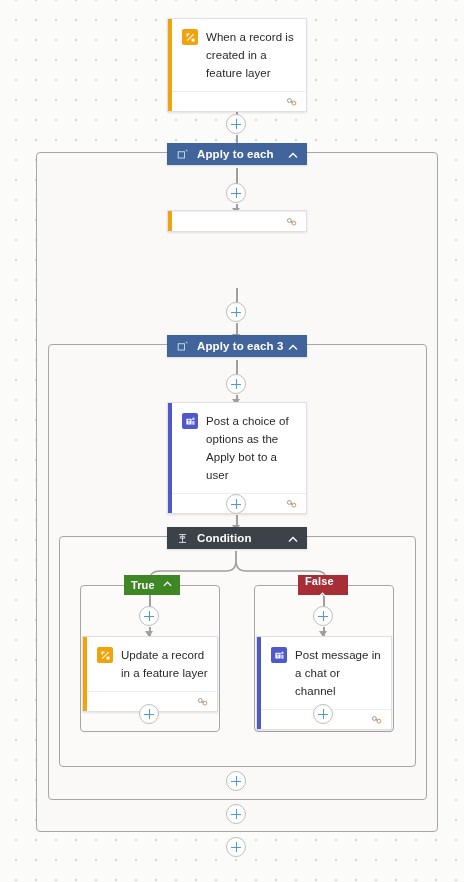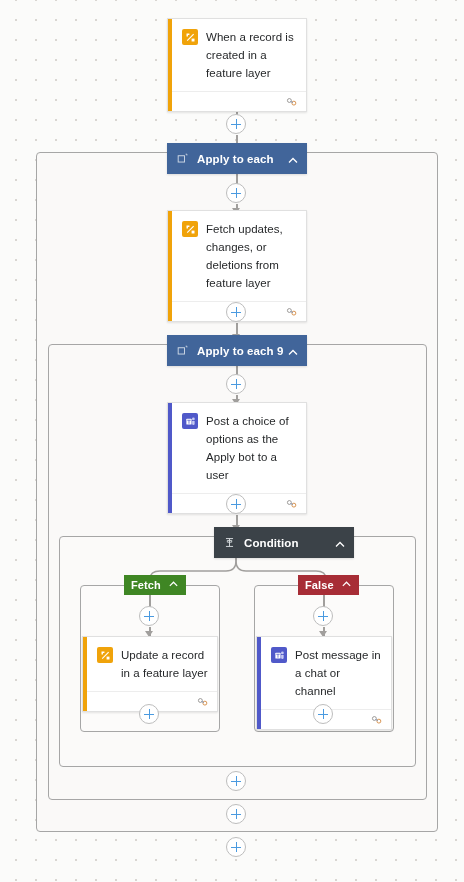--- a/index.html
+++ b/index.html
@@ -127,21 +127,21 @@
     justify-content: flex-end;
     padding-right: 8px;
   }
   .plugicon { display: block; }
 
   
   .hdr {
     position: absolute;
     display: flex;
     align-items: center;
-    height: 31px;
+    height: 22px;
     box-sizing: border-box;
     padding: 0 8px 0 9px;
     cursor: pointer;
     box-shadow: 0 1px 2px rgba(0,0,0,0.12);
   }
   .hdr .hicon {
     width: 13px; height: 13px;
     flex: 0 0 auto;
     display: flex; align-items: center; justify-content: center;
     margin-right: 8px;
@@ -169,21 +169,21 @@
     cursor: pointer;
   }
   .branchlabel .bl {
     font-size: 11px;
     font-weight: bold;
     color: #ffffff;
     margin-right: 7px;
     letter-spacing: 0.1px;
   }
   .branchlabel.true { background: #3f8624; }
-  .branchlabel.false { background: #a72d36; }
+  .branchlabel.false { background: #a72d36; flex-direction: column; }
 </style>
 </head>
 <body>
 
 <div id="canvas">
 
   <div class="scope lvl1" style="left:36px; top:152px; width:402px; height:680px;"></div>
 
   <div class="scope lvl2" style="left:48px; top:344px; width:379px; height:456px;"></div>
 
@@ -271,49 +271,39 @@
       <svg width="12" height="12" viewBox="0 0 12 12">
           <path d="M2 7.5 L6 3.5 L10 7.5" fill="none" stroke="#ffffff" stroke-width="1.3"></path>
         </svg>
     </span>
   </div>
 
   <div class="plus" style="left:226px; top:183px;"></div>
 
   <div class="card" style="left:167px; top:210px;">
     <div class="accent" style="background:#f0a30a;"></div>
-    <div class="cbody">
-      <span class="cicon" style="background:#f0a30a;">
-        <svg width="11" height="11" viewBox="0 0 16 16" aria-hidden="true">
-          <path d="M2.2 2.2h4.2v2.1H4.3v2.1H2.2z" fill="#ffffff"></path>
-          <path d="M9.6 9.6h4.2v4.2H9.6z" fill="#ffffff"></path>
-          <path d="M3.2 12.6 L12.6 3.2" stroke="#ffffff" stroke-width="1.6" fill="none"></path>
-        </svg>
-      </span>
-      <span class="ctitle">Fetch updates, changes, or deletions from feature layer</span>
-    </div>
     <div class="cfoot">
       <svg class="plugicon" width="12" height="10" viewBox="0 0 16 12">
         <circle cx="4.5" cy="4" r="2.6" fill="none" stroke="#8a8886" stroke-width="1.1"></circle>
         <circle cx="10.5" cy="7.5" r="2.6" fill="none" stroke="#d08030" stroke-width="1.1"></circle>
         <path d="M6.2 5.4 L9 6.6" stroke="#5b7fb5" stroke-width="1.1"></path>
       </svg>
     </div>
   </div>
 
   <div class="plus" style="left:226px; top:302px;"></div>
 
   <div class="hdr foreach" style="left:167px; top:335px; width:140px;">
     <span class="hicon">
       <svg width="11" height="11" viewBox="0 0 14 14" aria-hidden="true">
         <rect x="1.5" y="3.5" width="8" height="8" fill="none" stroke="#cfd9e6" stroke-width="1.2"></rect>
         <path d="M11 1.5 h1.6 v1.6" fill="none" stroke="#cfd9e6" stroke-width="1.2"></path>
       </svg>
     </span>
-    <span class="htitle">Apply to each 9</span>
+    <span class="htitle">Apply to each 3</span>
     <span class="chev">
       <svg width="12" height="12" viewBox="0 0 12 12">
           <path d="M2 7.5 L6 3.5 L10 7.5" fill="none" stroke="#ffffff" stroke-width="1.3"></path>
         </svg>
     </span>
   </div>
 
   <div class="plus" style="left:226px; top:374px;"></div>
 
   <div class="card" style="left:167px; top:402px;">
@@ -333,37 +323,37 @@
       <svg class="plugicon" width="12" height="10" viewBox="0 0 16 12">
         <circle cx="4.5" cy="4" r="2.6" fill="none" stroke="#8a8886" stroke-width="1.1"></circle>
         <circle cx="10.5" cy="7.5" r="2.6" fill="none" stroke="#d08030" stroke-width="1.1"></circle>
         <path d="M6.2 5.4 L9 6.6" stroke="#5b7fb5" stroke-width="1.1"></path>
       </svg>
     </div>
   </div>
 
   <div class="plus" style="left:226px; top:494px;"></div>
 
-  <div class="hdr condition" style="left:167px; top:527px; width:140px;margin-left:47px;">
+  <div class="hdr condition" style="left:167px; top:527px; width:140px;">
     <span class="hicon">
       <svg width="11" height="11" viewBox="0 0 14 14" aria-hidden="true">
         <path d="M2.5 2 h9 M2.5 12 h9 M7 2 v10" stroke="#d9dde0" stroke-width="1.2" fill="none"></path>
         <path d="M4.2 4.4 h5.6 v2.2 h-5.6z" fill="none" stroke="#d9dde0" stroke-width="1.1"></path>
       </svg>
     </span>
     <span class="htitle">Condition</span>
     <span class="chev">
       <svg width="12" height="12" viewBox="0 0 12 12">
           <path d="M2 7.5 L6 3.5 L10 7.5" fill="none" stroke="#ffffff" stroke-width="1.3"></path>
         </svg>
     </span>
   </div>
 
   <div class="branchlabel true" style="left:124px; top:575px;">
-    <span class="bl">Fetch</span>
+    <span class="bl">True</span>
     <span>
       <svg width="11" height="11" viewBox="0 0 12 12">
           <path d="M2 7.5 L6 3.5 L10 7.5" fill="none" stroke="#ffffff" stroke-width="1.3"></path>
         </svg>
     </span>
   </div>
 
   <div class="branchlabel false" style="left:298px; top:575px;">
     <span class="bl">False</span>
     <span>

